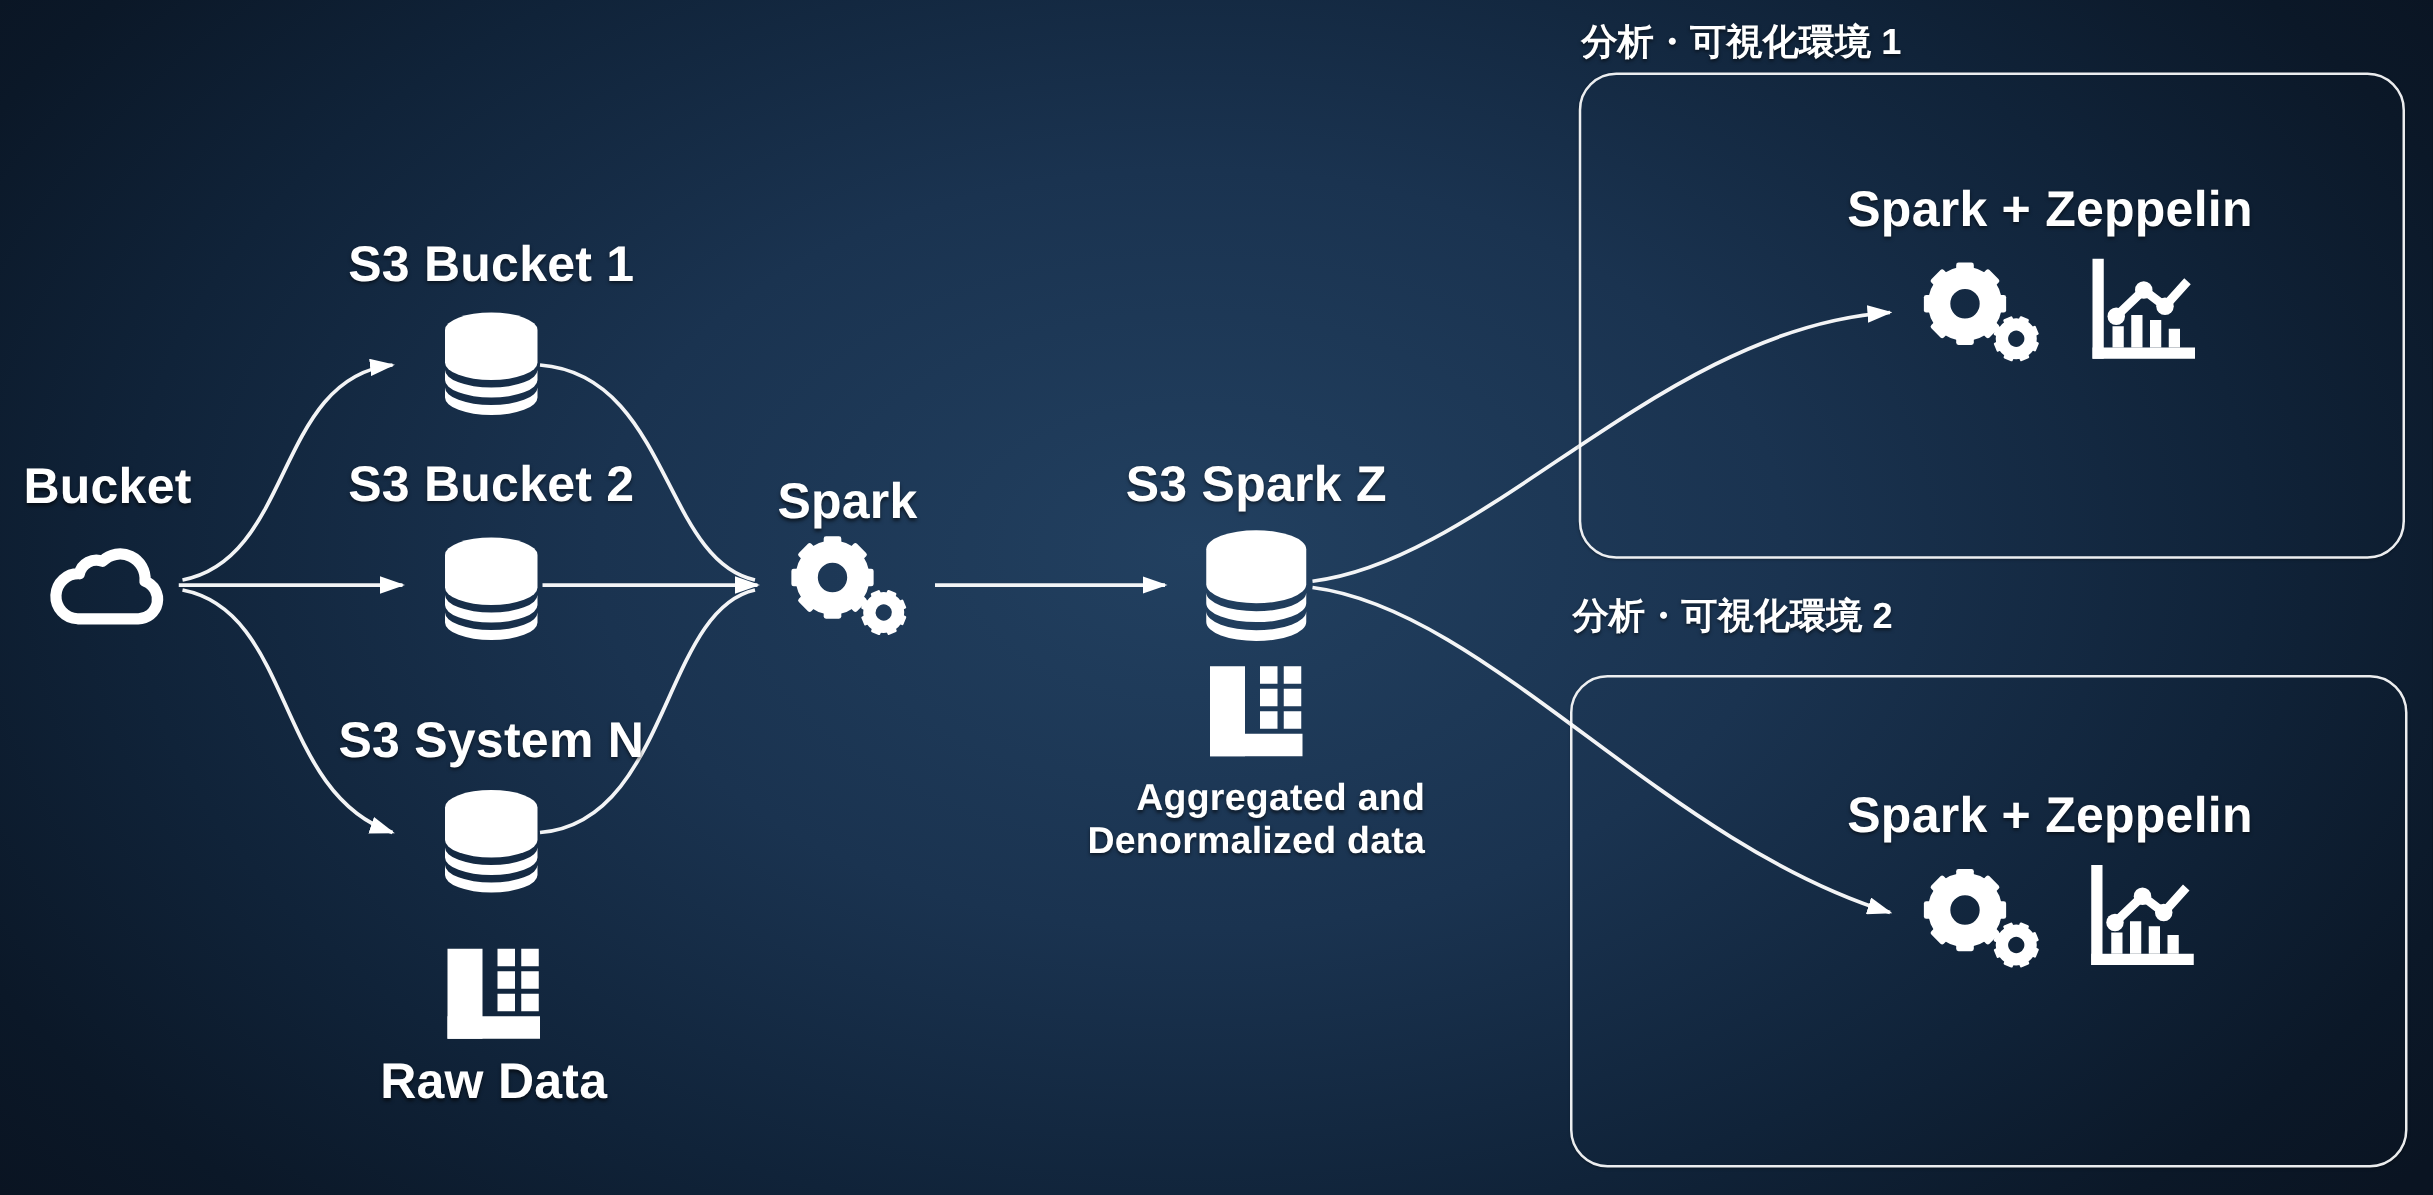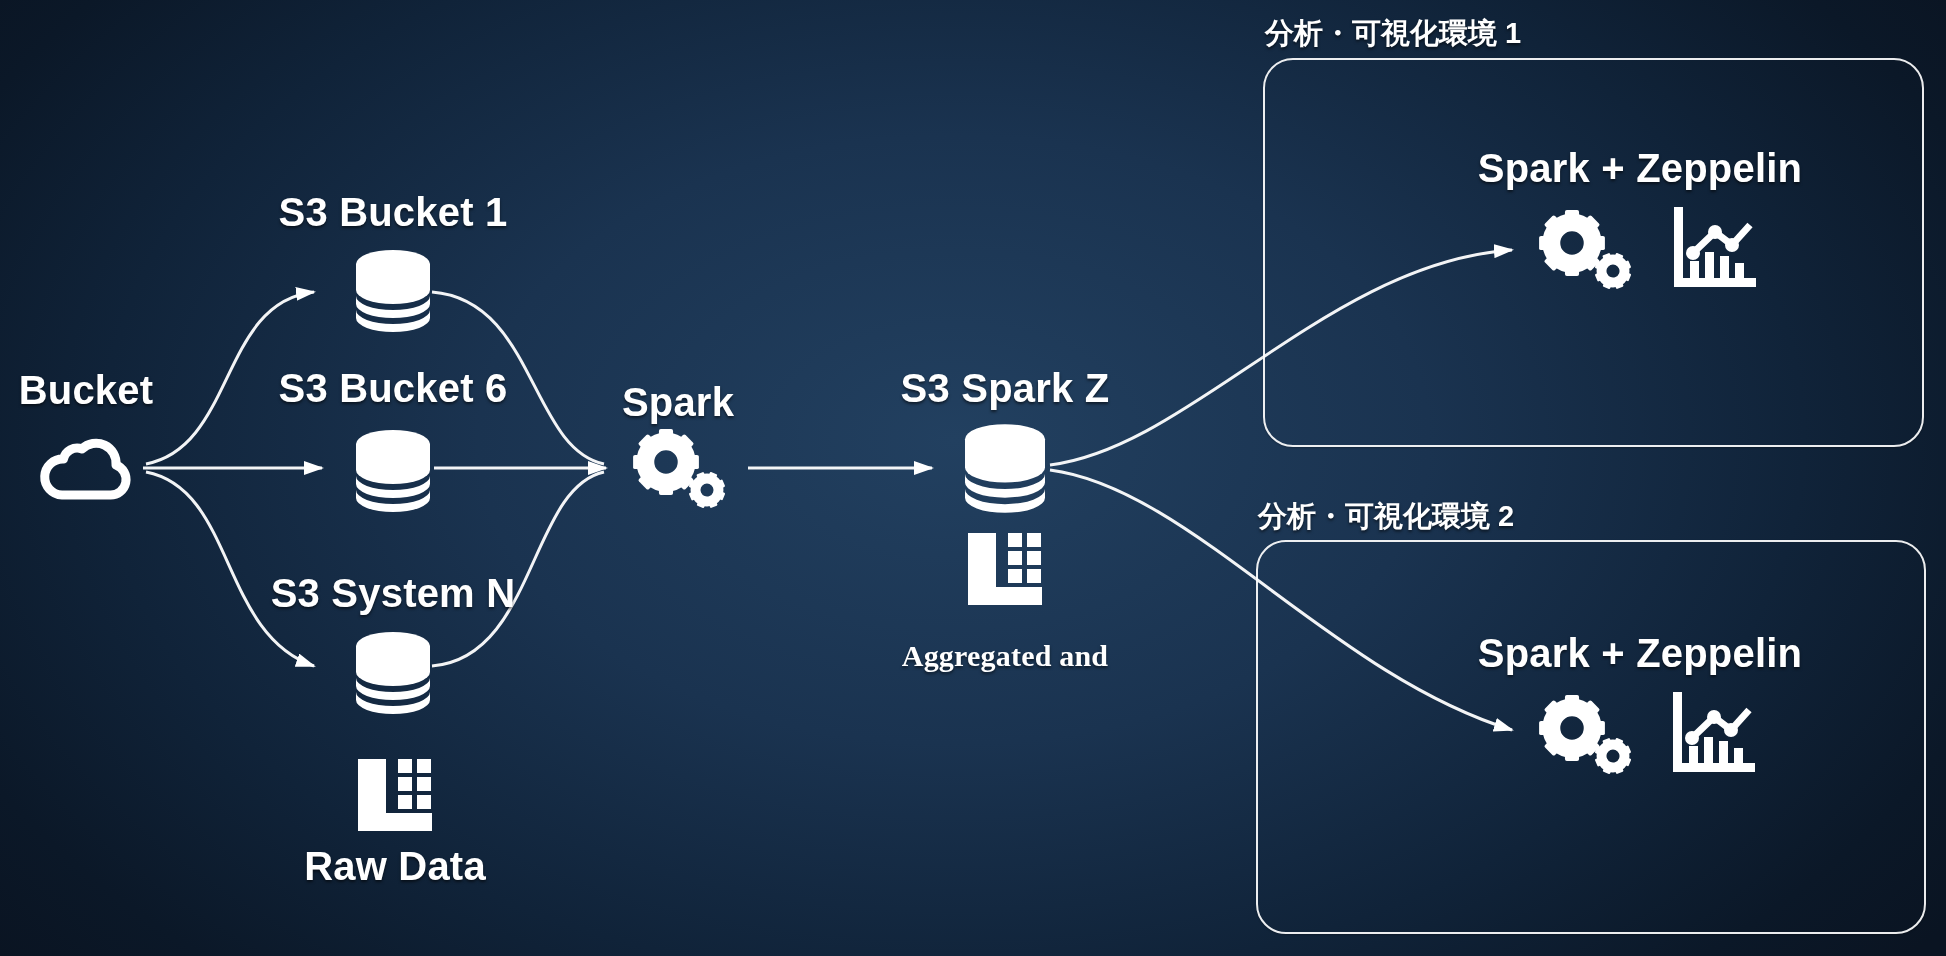--- a/index.html
+++ b/index.html
@@ -8,21 +8,21 @@
     background:radial-gradient(ellipse 1250px 800px at 49% 46%, #224060 0%, #1a3350 38%, #102339 68%, #0b1828 88%, #0a1422 100%);
     font-family:"Liberation Sans","DejaVu Sans",sans-serif;color:#fff;
   }
   .layer{position:absolute;left:0;top:0;width:1946px;height:956px;}
   .lbl{
     position:absolute;transform:translate(-50%,-50%);white-space:nowrap;
     font-weight:700;font-size:40px;letter-spacing:.2px;
     text-shadow:0 2px 3px rgba(0,0,0,.55);
   }
   .lbl-left{position:absolute;white-space:nowrap;font-weight:700;font-size:29px;text-shadow:0 2px 3px rgba(0,0,0,.55);}
-  .multiline{text-align:right;line-height:34px;font-size:30px;font-family:Liberation Serif, serif;}
+  .multiline{text-align:right;line-height:34px;font-size:30px;}
   .envbox{
     position:absolute;border:2.5px solid rgba(255,255,255,.92);border-radius:30px;
     background:transparent;box-shadow:0 1px 2px rgba(0,0,0,.25);
   }
   svg.icon{position:absolute;overflow:visible;}
   .white{fill:#fff;}
 </style>
 </head>
 <body>
 
@@ -93,33 +93,33 @@
       <path d="M432 666 C 535 658, 530 488, 604 472"></path>
       <path d="M748 468 H 932" marker-end="url(#arrow)"></path>
       <path d="M1050 465 C 1190 448, 1330 262, 1512 250" marker-end="url(#arrow)"></path>
       <path d="M1050 470 C 1190 488, 1330 674, 1512 730" marker-end="url(#arrow)"></path>
     </g>
   </svg>
 
   <div class="envbox" style="left:1263px;top:58px;width:657px;height:385px"></div>
   <div class="envbox" style="left:1256px;top:540px;width:666px;height:390px"></div>
   <div class="lbl-left" style="left:1265px;top:14px">分析・可視化環境 1</div>
-  <div class="lbl-left" style="left:1258px;top:497px">分析・可視化環境 2</div>
+  <div class="lbl-left" style="left:1258px;top:473px">分析・可視化環境 2</div>
 
   <div class="lbl" style="left:86px;top:390px">Bucket</div>
   <svg class="icon" style="left:36px;top:426px" width="100" height="78" viewBox="0 0 100 78">
       <use href="#cloud"></use>
     </svg>
 
   <div class="lbl" style="left:393px;top:212px">S3 Bucket 1</div>
   <svg class="icon" style="left:356px;top:250px" width="74" height="82" viewBox="0 0 74 82">
       <use href="#db"></use>
     </svg>
 
-  <div class="lbl" style="left:393px;top:388px">S3 Bucket 6</div>
+  <div class="lbl" style="left:393px;top:388px">S3 Bucket 2</div>
   <svg class="icon" style="left:356px;top:430px" width="74" height="82" viewBox="0 0 74 82">
       <use href="#db"></use>
     </svg>
 
   <div class="lbl" style="left:393px;top:593px">S3 System N</div>
   <svg class="icon" style="left:356px;top:632px" width="74" height="82" viewBox="0 0 74 82">
       <use href="#db"></use>
     </svg>
 
   <svg class="icon" style="left:358px;top:759px" width="74" height="72" viewBox="0 0 74 72">
@@ -135,20 +135,21 @@
   <div class="lbl" style="left:1005px;top:388px">S3 Spark Z</div>
   <svg class="icon" style="left:965px;top:424px" width="80" height="89" viewBox="0 0 74 82">
       <use href="#db"></use>
     </svg>
 
   <svg class="icon" style="left:968px;top:533px" width="74" height="72" viewBox="0 0 74 72">
       <use href="#tbl"></use>
     </svg>
   <div class="lbl multiline" style="left:1005px;top:656px">
     <div>Aggregated and</div>
+    <div>Denormalized data</div>
   </div>
 
   <div class="lbl" style="left:1640px;top:168px">Spark + Zeppelin</div>
   <svg class="icon" style="left:1538px;top:209px" width="96" height="84" viewBox="-34 -34 96 84">
       <use href="#gears"></use>
     </svg>
   <svg class="icon" style="left:1674px;top:207px" width="82" height="80" viewBox="0 0 82 80">
       <use href="#chart"></use>
     </svg>
 

